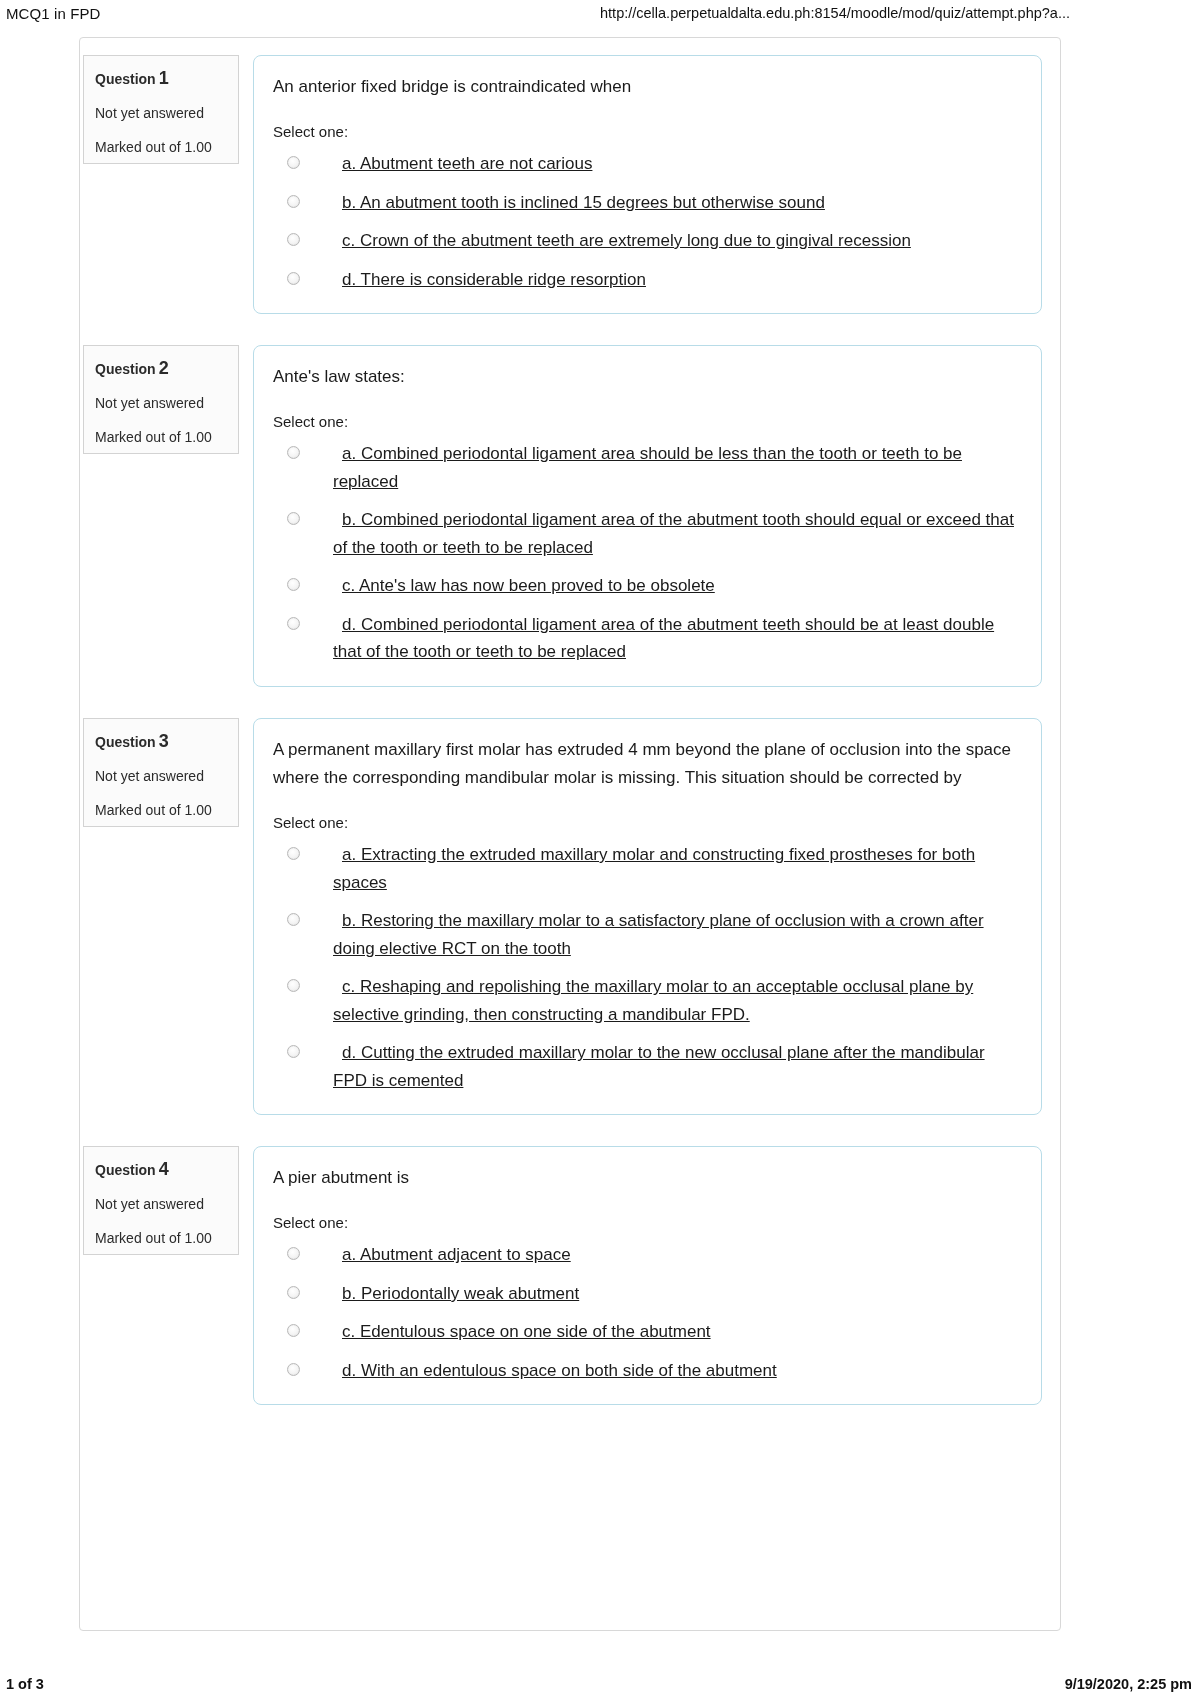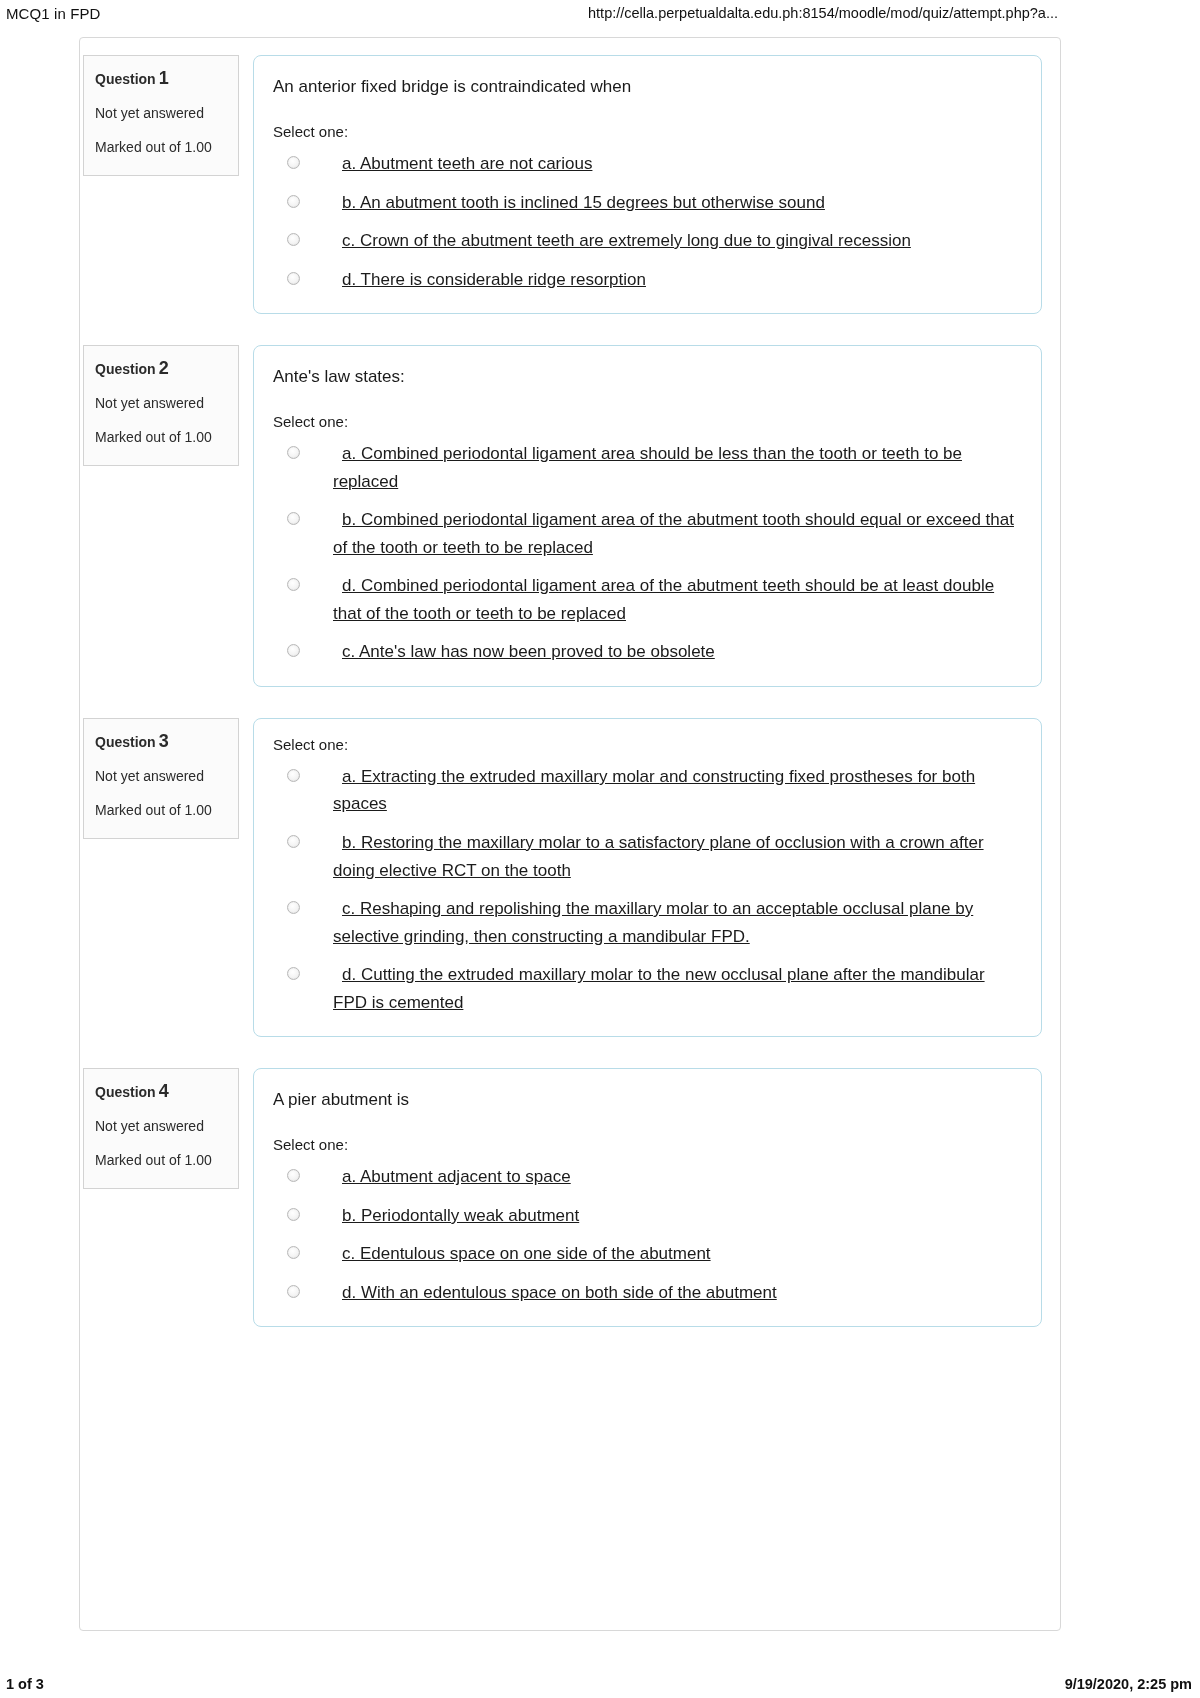--- a/index.html
+++ b/index.html
@@ -27,21 +27,21 @@
     align-items: flex-start;
     justify-content: space-between;
     padding: 5px 6px 0 6px;
     font-size: 15px;
     color: #111;
   }
   .print-header .doc-title { white-space: nowrap; letter-spacing: .1px; }
   .print-header .doc-url {
     white-space: nowrap;
     font-size: 14.5px;
-    margin-right: 16px;
+    margin-right: 4px;
   }
 
   
   .page-sheet {
     position: absolute;
     top: 37px;
     left: 79px;
     width: 982px;
     height: 1594px;
     border: 1px solid #d8d8d8;
@@ -62,21 +62,21 @@
     display: flex;
     align-items: flex-start;
     margin-bottom: 31px;
   }
 
   .q-info {
     width: 156px;
     min-width: 156px;
     border: 1px solid #d3d3d3;
     background: #fbfbfb;
-    padding: 12px 11px 20px 11px;
+    padding: 12px 11px 8px 11px;
     margin-right: 14px;
     line-height: 1.15;
   }
   .q-info .q-number {
     font-size: 14px;
     font-weight: bold;
     color: #2b2b2b;
     margin-bottom: 16px;
     white-space: nowrap;
   }
@@ -238,42 +238,43 @@
         </li>
         <li class="answer">
           <span class="radio"></span>
           <span class="answer-label">
               <span class="answer-text">b. Combined periodontal ligament area of the abutment tooth should equal or exceed that of the tooth or teeth to be replaced</span>
             </span>
         </li>
         <li class="answer">
           <span class="radio"></span>
           <span class="answer-label">
+              <span class="answer-text">c. Ante's law has now been proved to be obsolete</span>
+            </span>
+        </li>
+        <li class="answer">
+          <span class="radio"></span>
+          <span class="answer-label">
               <span class="answer-text">d. Combined periodontal ligament area of the abutment teeth should be at least double that of the tooth or teeth to be replaced</span>
-            </span>
-        </li>
-        <li class="answer">
-          <span class="radio"></span>
-          <span class="answer-label">
-              <span class="answer-text">c. Ante's law has now been proved to be obsolete</span>
             </span>
         </li>
       </ul>
     </div>
   </div>
 
   <div class="question">
     <div class="q-info">
       <div class="q-number">
         <span>Question</span><span class="num">3</span>
       </div>
       <div class="q-state">Not yet answered</div>
       <div class="q-mark">Marked out of 1.00</div>
     </div>
     <div class="q-content">
+      <div class="q-stem">A permanent maxillary first molar has extruded 4 mm beyond the plane of occlusion into the space where the corresponding mandibular molar is missing. This situation should be corrected by</div>
       <div class="q-selectone">Select one:</div>
       <ul class="answers">
         <li class="answer">
           <span class="radio"></span>
           <span class="answer-label">
               <span class="answer-text">a. Extracting the extruded maxillary molar and constructing fixed prostheses for both spaces</span>
             </span>
         </li>
         <li class="answer">
           <span class="radio"></span>

